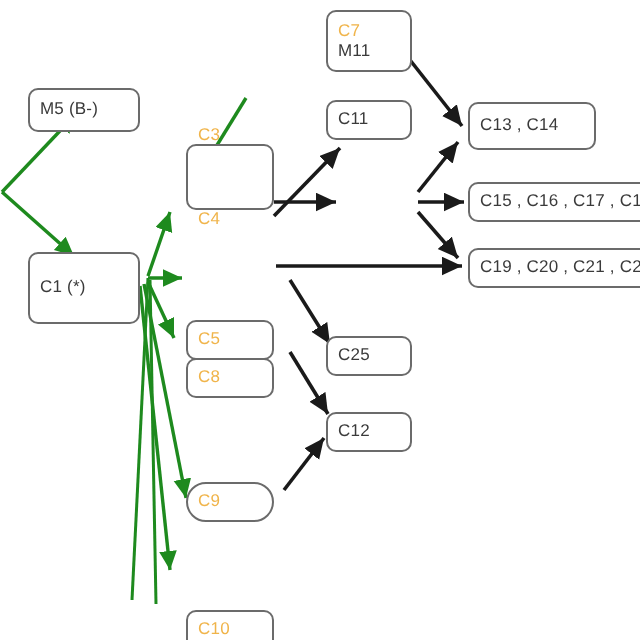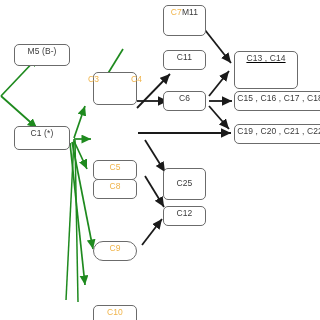--- a/index.html
+++ b/index.html
@@ -23,21 +23,21 @@
     height: 320px;
     pointer-events: none;
   }
   .node {
     position: absolute;
     box-sizing: border-box;
     background: #ffffff;
     border: 1px solid #6b6b6b;
     border-radius: 5px;
     display: flex;
-    flex-direction: row;
+    flex-direction: column;
     justify-content: center;
     padding: 2px 5px;
     line-height: 1.12;
     z-index: 2;
   }
   .node-line {
     font-size: 8.5px;
     white-space: nowrap;
     letter-spacing: 0.1px;
   }
@@ -85,21 +85,21 @@
       <path d="M145,140 L165,172"></path>
       <path d="M145,176 L164,207"></path>
       <path d="M142,245 L162,219"></path>
     </g>
   </svg>
 
   <div class="node" style="left:14px;  top:44px;  width:56px; height:22px;">
     <span class="node-line dark">M5 (B-)</span>
   </div>
 
-  <div class="node" style="left:14px;  top:126px; width:56px; height:24px;">
+  <div class="node" style="left:14px;  top:126px; width:56px; height:36px;">
     <span class="node-line dark">C1 (*)</span>
   </div>
 
   <div class="node" style="left:93px;  top:72px;  width:44px; height:33px;gap:32px;">
     <span class="node-line orange">C3</span>
     <span class="node-line orange">C4</span>
   </div>
 
   <div class="node" style="left:93px;  top:128px; width:44px; height:20px;margin-top:32px;">
     <span class="node-line orange">C5</span>
@@ -119,33 +119,30 @@
 
   <div class="node" style="left:163px; top:5px;   width:43px; height:31px;">
     <span class="node-line orange">C7</span>
     <span class="node-line dark">M11</span>
   </div>
 
   <div class="node" style="left:163px; top:50px;  width:43px; height:20px;justify-content:center;">
     <span class="node-line dark">C11</span>
   </div>
 
-  <div class="node" style="left:163px; top:91px;  width:43px; height:20px;">
-    <span class="node-line dark">C6</span>
-  </div>
 
-  <div class="node" style="left:163px; top:168px; width:43px; height:32px;align-items:center;">
+  <div class="node" style="left:163px; top:168px; width:43px; height:20px;">
     <span class="node-line dark">C25</span>
   </div>
 
   <div class="node" style="left:163px; top:206px; width:43px; height:20px;">
     <span class="node-line dark">C12</span>
   </div>
 
-  <div class="node" style="left:234px; top:51px;  width:64px; height:38px;text-decoration:underline;">
+  <div class="node" style="left:234px; top:51px;  width:64px; height:24px;">
     <span class="node-line dark">C13 , C14</span>
   </div>
 
   <div class="node" style="left:234px; top:91px;  width:92px; height:20px;">
     <span class="node-line dark">C15 , C16 , C17 , C18</span>
   </div>
 
   <div class="node" style="left:234px; top:124px; width:92px; height:20px;">
     <span class="node-line dark">C19 , C20 , C21 , C22</span>
   </div>

